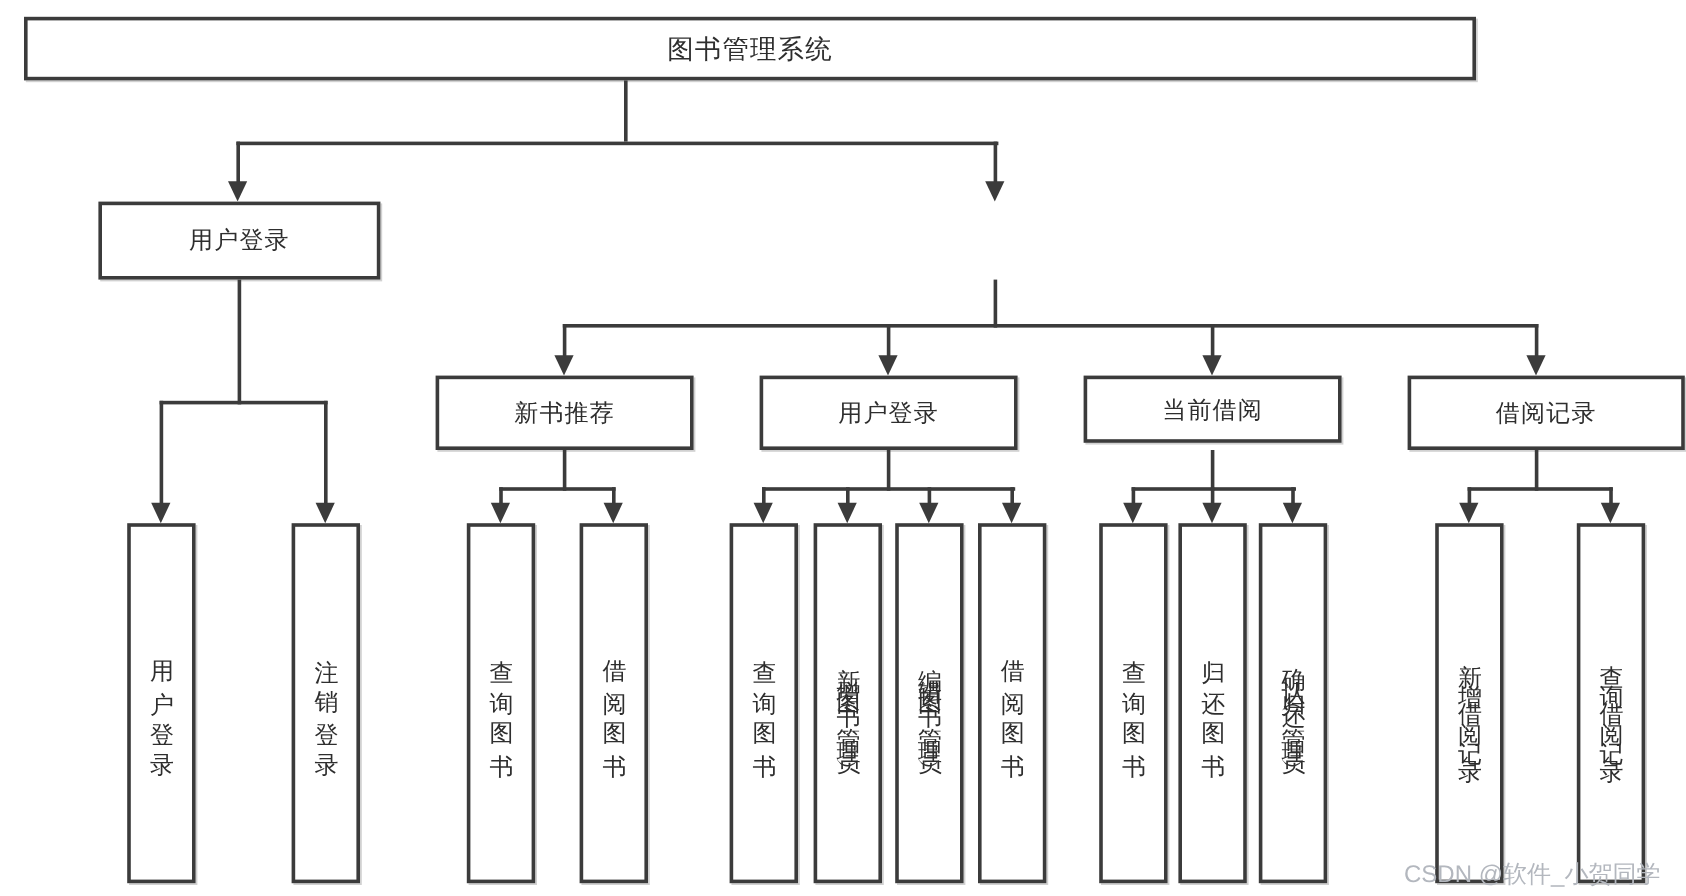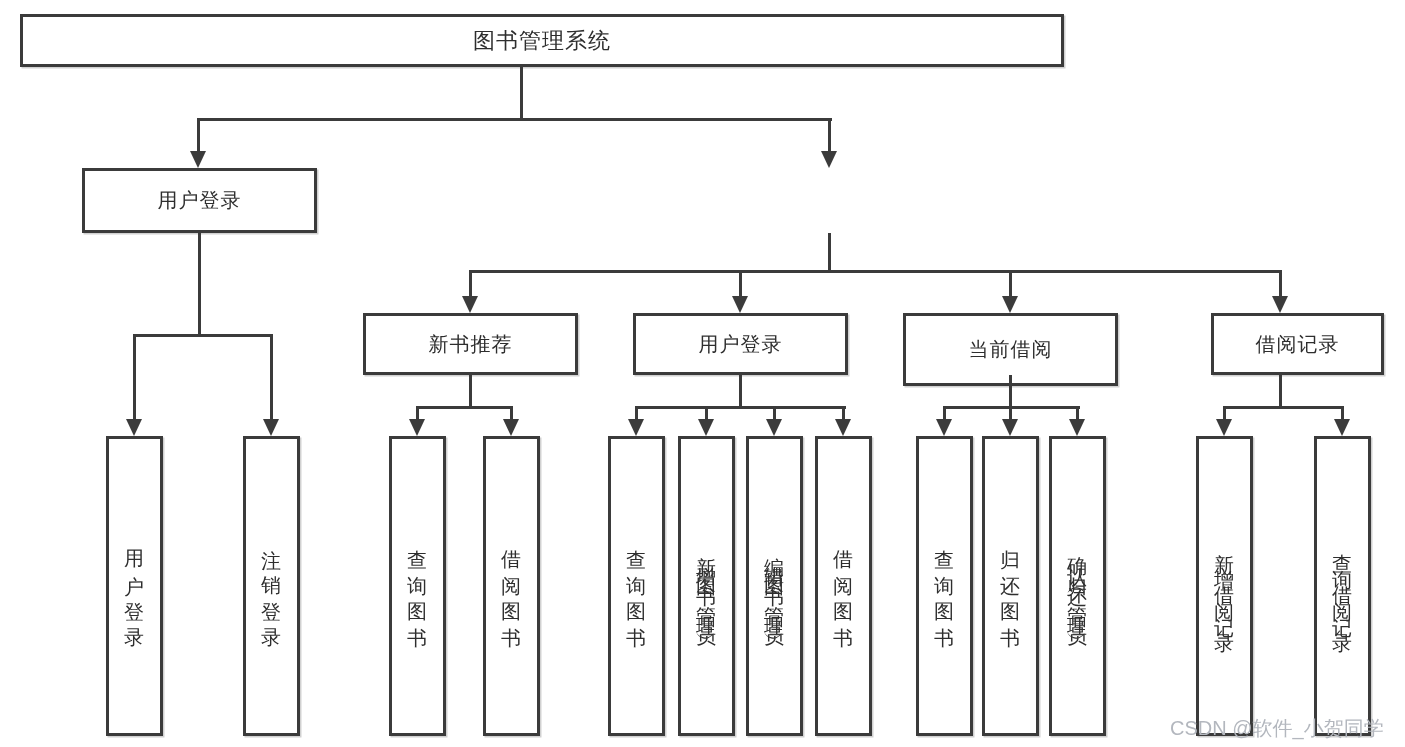--- a/index.html
+++ b/index.html
@@ -66,21 +66,21 @@
     color: var(--watermark, #b3b7be);
     white-space: nowrap;
     text-align: center;
   }
 </style>
 </head>
 <body>
 
 <div class="canvas">
 
-  <div class="box lvl1" style="left:20px; top:14px; width:1044px; height:53px;">图书管理系统</div>
+  <div class="box lvl1" style="left:20px; top:14px; width:1210px; height:53px;">图书管理系统</div>
 
   <div class="v" style="left:520px; top:67px; height:51px;"></div>
   <div class="h" style="left:197px; top:118px; width:635px;"></div>
   <div class="v" style="left:197px; top:118px; height:38px;"></div>
   <div class="arrow" style="left:190px; top:151px;"></div>
   <div class="v" style="left:828px; top:118px; height:38px;"></div>
   <div class="arrow" style="left:821px; top:151px;"></div>
 
   <div class="box lvl2" style="left:82px; top:168px; width:235px; height:65px;">用户登录</div>
 
@@ -97,22 +97,22 @@
   <div class="arrow" style="left:462px; top:296px;"></div>
   <div class="v" style="left:739px; top:270px; height:28px;"></div>
   <div class="arrow" style="left:732px; top:296px;"></div>
   <div class="v" style="left:1009px; top:270px; height:28px;"></div>
   <div class="arrow" style="left:1002px; top:296px;"></div>
   <div class="v" style="left:1279px; top:270px; height:28px;"></div>
   <div class="arrow" style="left:1272px; top:296px;"></div>
 
   <div class="box lvl3" style="left:363px; top:313px; width:215px; height:62px;">新书推荐</div>
   <div class="box lvl3" style="left:633px; top:313px; width:215px; height:62px;">用户登录</div>
-  <div class="box lvl3" style="left:903px; top:313px; width:215px; height:73px;">当前借阅</div>
-  <div class="box lvl3" style="left:1211px; top:313px; width:173px; height:62px;">借阅记录</div>
+  <div class="box lvl3" style="left:903px; top:313px; width:215px; height:56px;">当前借阅</div>
+  <div class="box lvl3" style="left:1173px; top:313px; width:231px; height:62px;">借阅记录</div>
 
   <div class="v" style="left:469px; top:375px; height:34px;"></div>
   <div class="h" style="left:416px; top:406px; width:97px;"></div>
   <div class="v" style="left:416px; top:406px; height:16px;"></div>
   <div class="arrow" style="left:409px; top:419px;"></div>
   <div class="v" style="left:510px; top:406px; height:16px;"></div>
   <div class="arrow" style="left:503px; top:419px;"></div>
 
   <div class="v" style="left:739px; top:375px; height:34px;"></div>
   <div class="h" style="left:635px; top:406px; width:211px;"></div>

